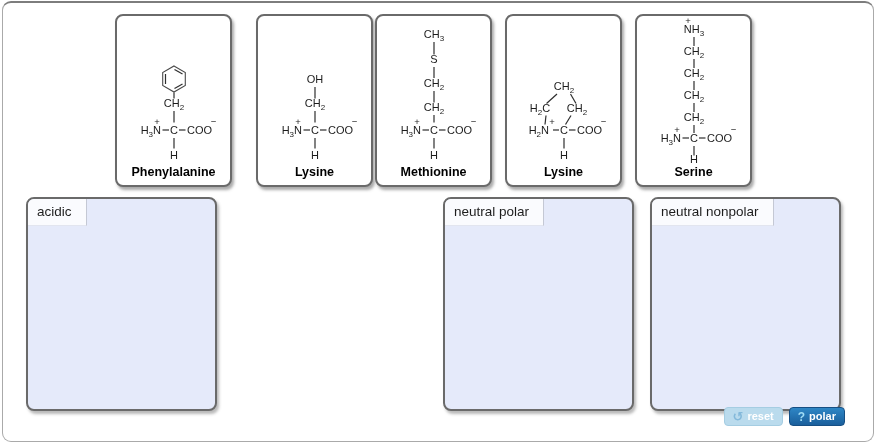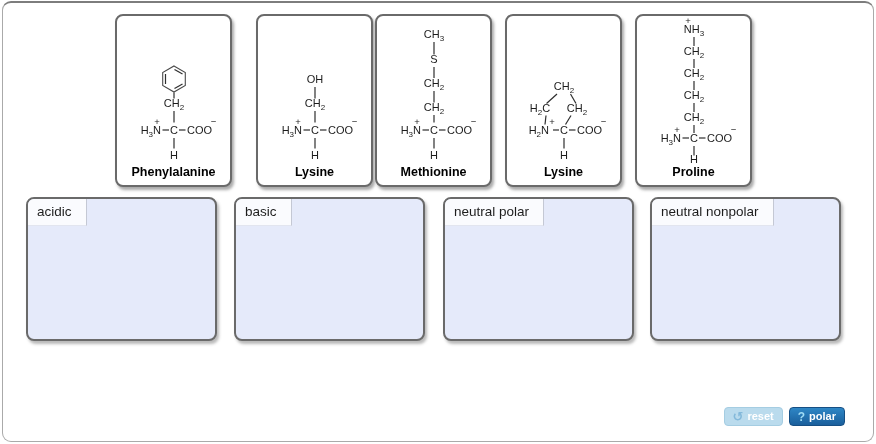--- a/index.html
+++ b/index.html
@@ -10,21 +10,21 @@
         background:#ffffff;border:2px solid #6a6a6a;border-radius:8px;
         box-shadow:2px 3px 3px rgba(100,100,100,0.55);
         display:flex;flex-direction:column;align-items:center;cursor:move;}
   .card svg{width:113px;height:148px;display:block;}
   .card-name{font-size:12.5px;font-weight:bold;color:#000;line-height:16px;white-space:nowrap;text-align:right;}
   .structure text{font-size:11px;fill:#1c1c1c;font-family:"Liberation Sans","DejaVu Sans",sans-serif;}
   .structure .sub{font-size:8px;}
   .structure .sign{font-size:9.5px;}
   .structure line{stroke:#2e2e2e;stroke-width:1.2;}
   .structure polygon,.structure circle{stroke:#4a4a4a;stroke-width:1.1;fill:none;}
-  .bin{position:absolute;top:197px;width:191px;height:144px;box-sizing:border-box;
+  .bin{position:absolute;top:197px;width:191px;height:214px;box-sizing:border-box;
        background:#e5eafa;border:2px solid #6a6a6a;border-radius:8px;
        box-shadow:2px 3px 3px rgba(100,100,100,0.45);}
   .bin-label{display:inline-block;background:#fafbfe;
        border-right:1px solid #c4c8d4;border-bottom:1px solid #e2e5ef;
        border-top-left-radius:6px;padding:4px 14px 5px 9px;
        font-size:13.5px;color:#1d1d1d;line-height:17px;}
   .toolbar{position:absolute;right:31px;top:407px;display:flex;gap:6px;}
   .btn{display:flex;align-items:center;gap:4px;height:19px;padding:0 8px;border-radius:4px;
        font-size:11px;font-weight:bold;font-family:inherit;cursor:pointer;line-height:1;}
   .btn-reset{background:#badbed;border:1px solid #a5cde2;color:#ffffff;}
@@ -136,28 +136,25 @@
         <text x="57" y="61" text-anchor="middle"><tspan>CH</tspan><tspan class="sub" dy="2.5">2</tspan></text>
         <text x="57" y="83" text-anchor="middle"><tspan>CH</tspan><tspan class="sub" dy="2.5">2</tspan></text>
         <text x="57" y="105" text-anchor="middle"><tspan>CH</tspan><tspan class="sub" dy="2.5">2</tspan></text>
         <text x="40" y="117" text-anchor="middle"><tspan class="sign">+</tspan></text>
         <text x="44" y="126" text-anchor="end"><tspan>H</tspan><tspan class="sub" dy="2.5">3</tspan><tspan dy="-2.5">N</tspan></text>
         <text x="57" y="126" text-anchor="middle"><tspan>C</tspan></text>
         <text x="70" y="126" text-anchor="start"><tspan>COO</tspan></text>
         <text x="96.5" y="117" text-anchor="middle"><tspan class="sign">−</tspan></text>
         <text x="57" y="147" text-anchor="middle"><tspan>H</tspan></text>
       </svg>
-    <div class="card-name">Proline</div>
+    <div class="card-name">Serine</div>
   </div>
 
   <div class="bin" style="left:26px">
     <span class="bin-label">acidic</span>
-  </div>
-  <div class="bin" style="left:234px">
-    <span class="bin-label">basic</span>
   </div>
   <div class="bin" style="left:650px">
     <span class="bin-label">neutral nonpolar</span>
   </div>
   <div class="bin" style="left:443px">
     <span class="bin-label">neutral polar</span>
   </div>
 
   <div class="toolbar">
     <button class="btn btn-reset">

